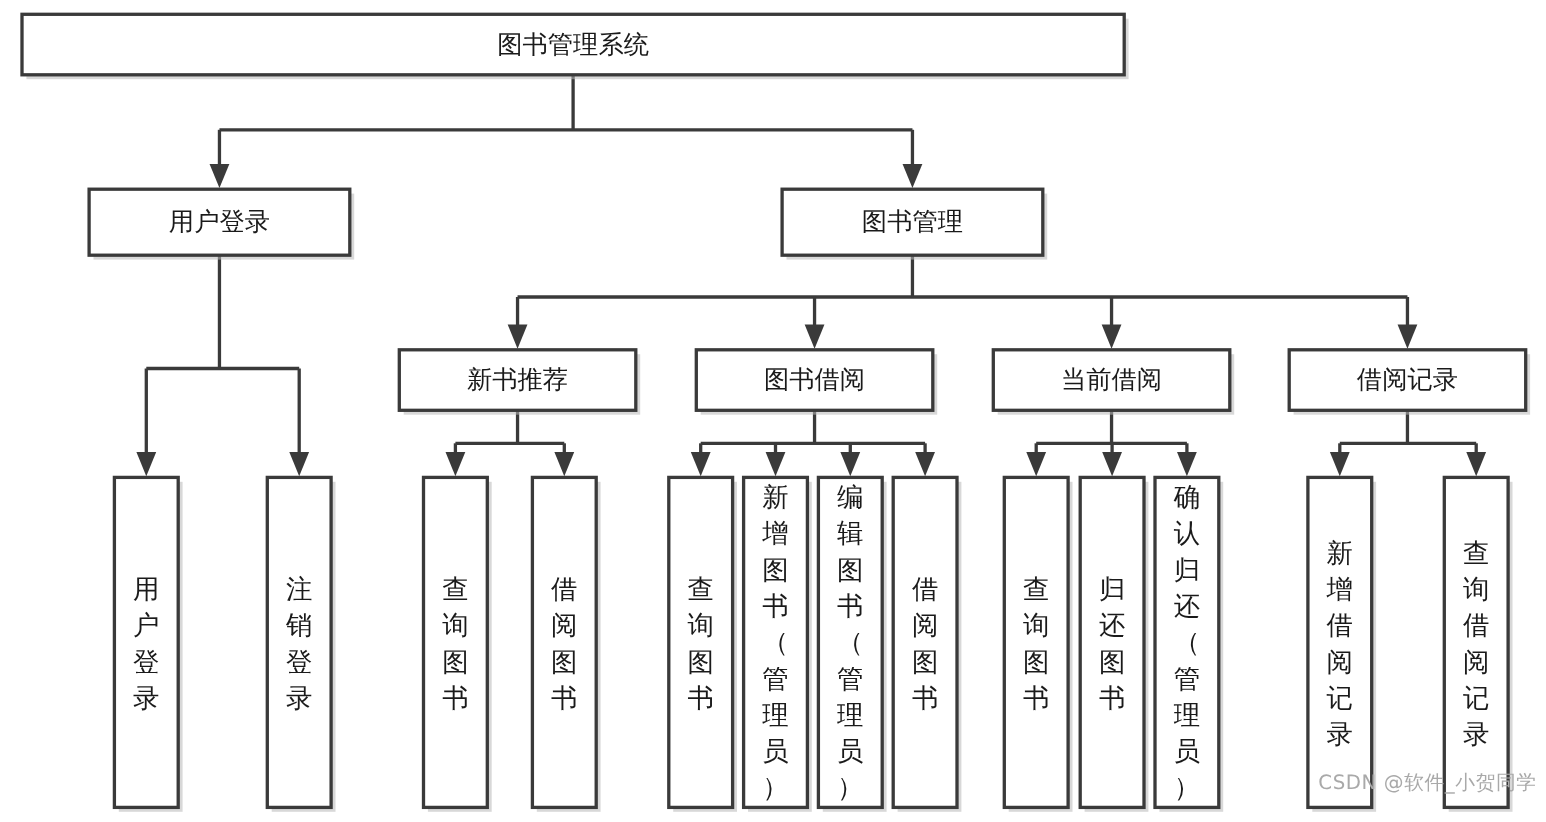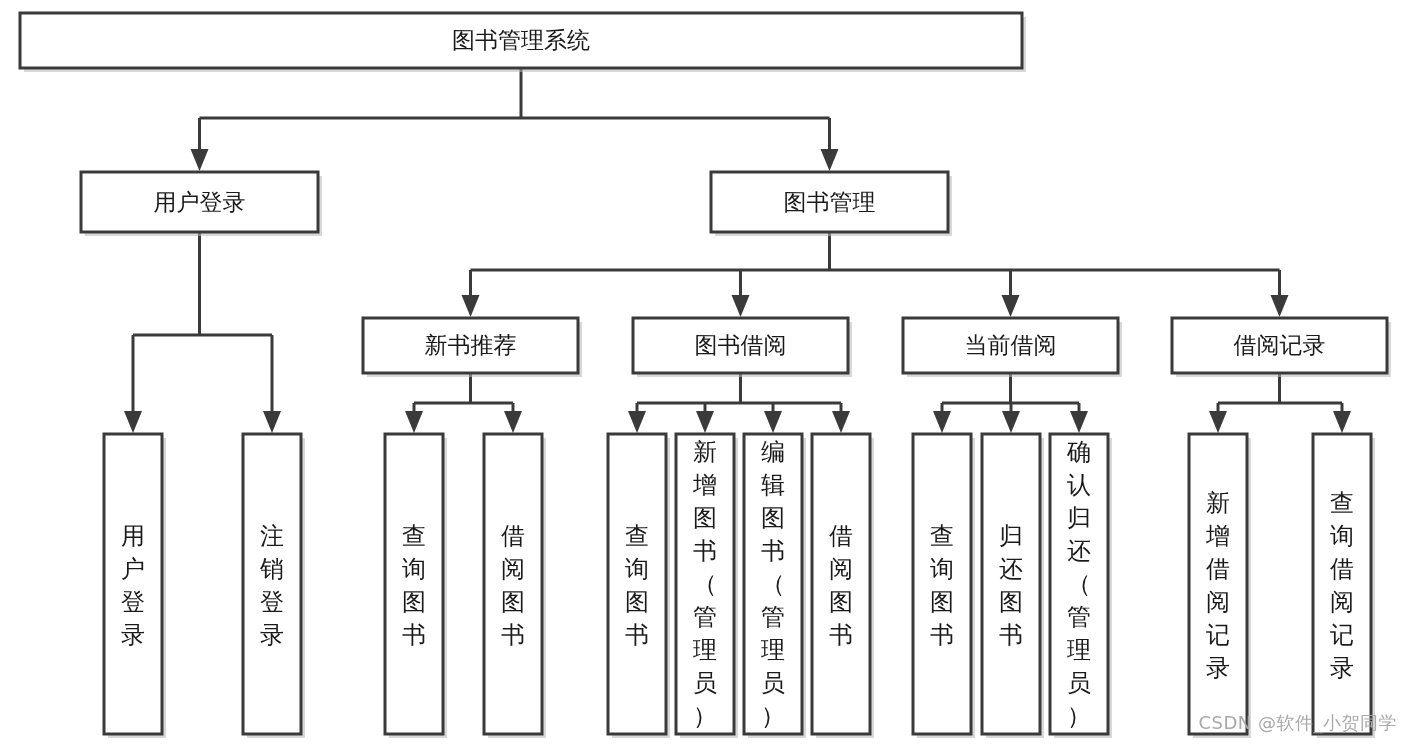--- a/index.html
+++ b/index.html
@@ -51,21 +51,21 @@
   }
   .node-label-vertical {
     fill: #1a1a1a;
     font-family: "DejaVu Sans", "Liberation Sans", sans-serif;
     font-size: 24px;
     text-anchor: middle;
   }
   .watermark {
     position: absolute;
     right: 8px;
-    bottom: 12px;
+    bottom: 24px;
     font-family: "DejaVu Sans", "Liberation Sans", sans-serif;
     font-size: 18px;
     color: #a9a9a9;
     white-space: nowrap;
     letter-spacing: 0.5px;
   }
 </style>
 </head>
 <body>
 

